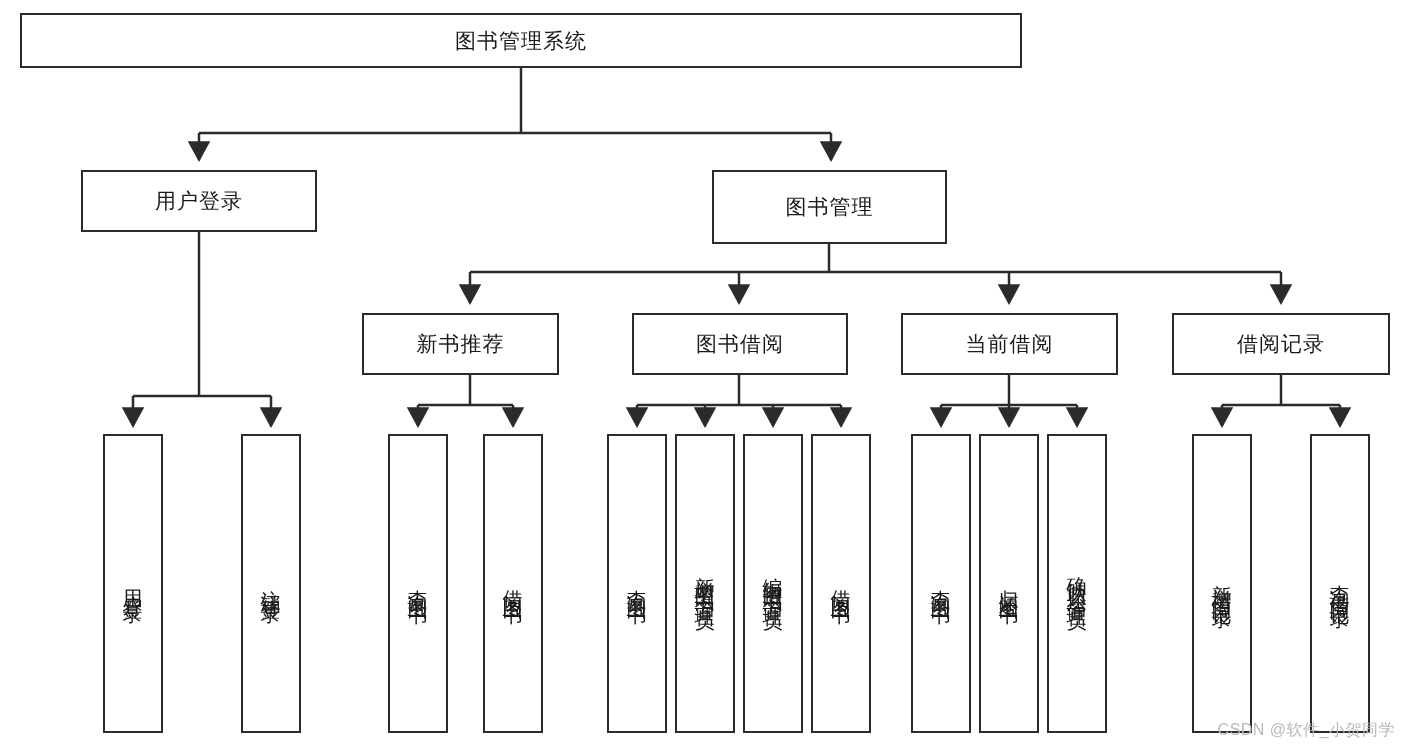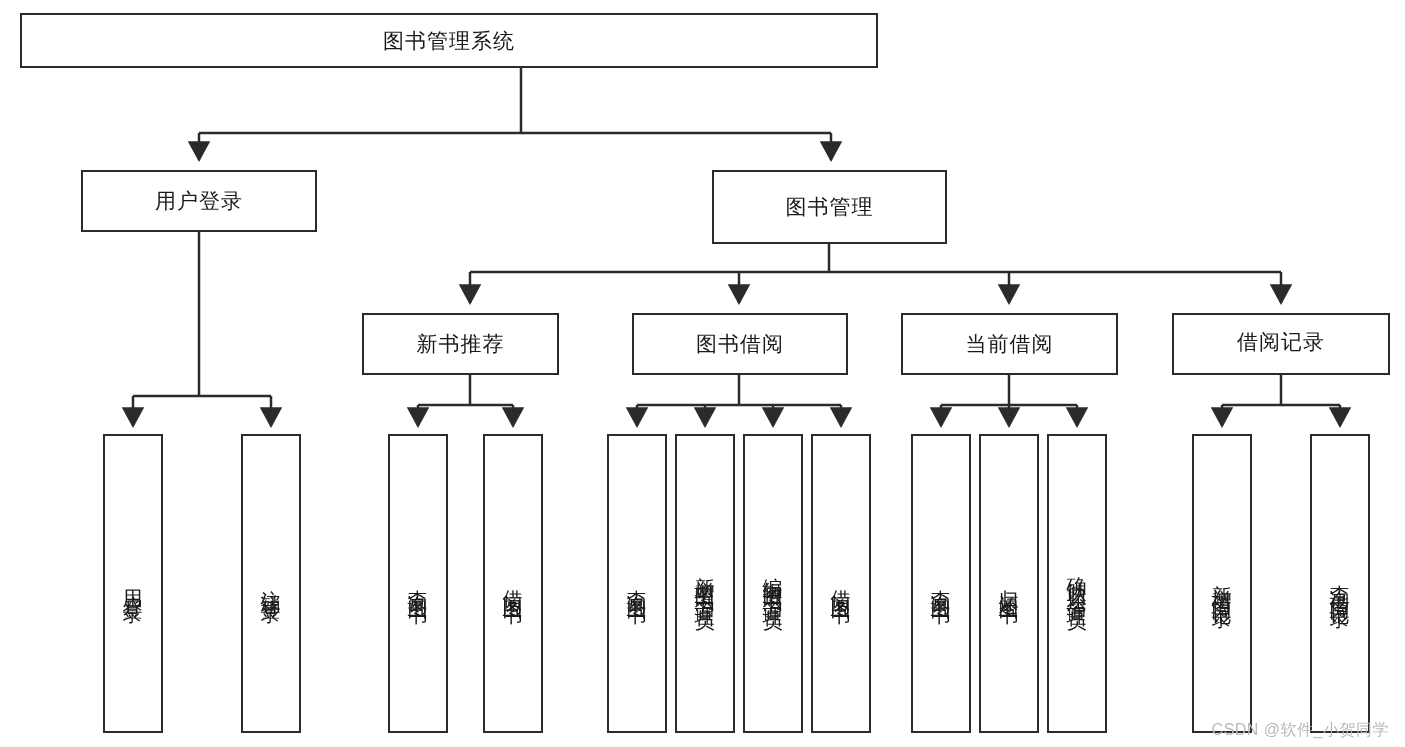--- a/index.html
+++ b/index.html
@@ -49,21 +49,21 @@
     writing-mode: vertical-rl;
     text-orientation: upright;
     font-size: 20px;
     color: #1a1a1a;
     letter-spacing: 5px;
     line-height: 1;
     white-space: nowrap;
   }
   #watermark {
     position: absolute;
-    right: 16px;
+    right: 10px;
     bottom: 6px;
     font-size: 16px;
     color: #b9b9b9;
     letter-spacing: 0.5px;
     white-space: nowrap;
     pointer-events: none;
   }
 </style>
 </head>
 <body>
@@ -114,41 +114,41 @@
       <path d="M 1009 405 L 1009 426" marker-end="url(#arrow)"></path>
       <path d="M 1077 405 L 1077 426" marker-end="url(#arrow)"></path>
 
       <path d="M 1281 375 L 1281 405"></path>
       <path d="M 1222 405 L 1340 405"></path>
       <path d="M 1222 405 L 1222 426" marker-end="url(#arrow)"></path>
       <path d="M 1340 405 L 1340 426" marker-end="url(#arrow)"></path>
     </g>
   </svg>
 
-  <div class="node horiz" style="left:20px; top:13px; width:858px; height:55px;text-align:center;">
+  <div class="node horiz" style="left:20px; top:13px; width:1002px; height:55px;text-align:center;">
     <span class="label">图书管理系统</span>
   </div>
 
   <div class="node horiz" style="left:81px; top:170px; width:236px; height:62px;">
     <span class="label">用户登录</span>
   </div>
   <div class="node horiz" style="left:712px; top:170px; width:235px; height:74px;">
     <span class="label">图书管理</span>
   </div>
 
   <div class="node horiz" style="left:362px; top:313px; width:197px; height:62px;">
     <span class="label">新书推荐</span>
   </div>
   <div class="node horiz" style="left:632px; top:313px; width:216px; height:62px;">
     <span class="label">图书借阅</span>
   </div>
   <div class="node horiz" style="left:901px; top:313px; width:217px; height:62px;">
     <span class="label">当前借阅</span>
   </div>
-  <div class="node horiz" style="left:1172px; top:313px; width:218px; height:62px;font-family:Liberation Mono, monospace;">
+  <div class="node horiz" style="left:1172px; top:313px; width:218px; height:62px;">
     <span class="label">借阅记录</span>
   </div>
 
   <div class="node vert" style="left:103px; top:434px; width:60px; height:299px;">
     <span class="label">用户登录</span>
   </div>
   <div class="node vert" style="left:241px; top:434px; width:60px; height:299px;">
     <span class="label">注销登录</span>
   </div>
 

